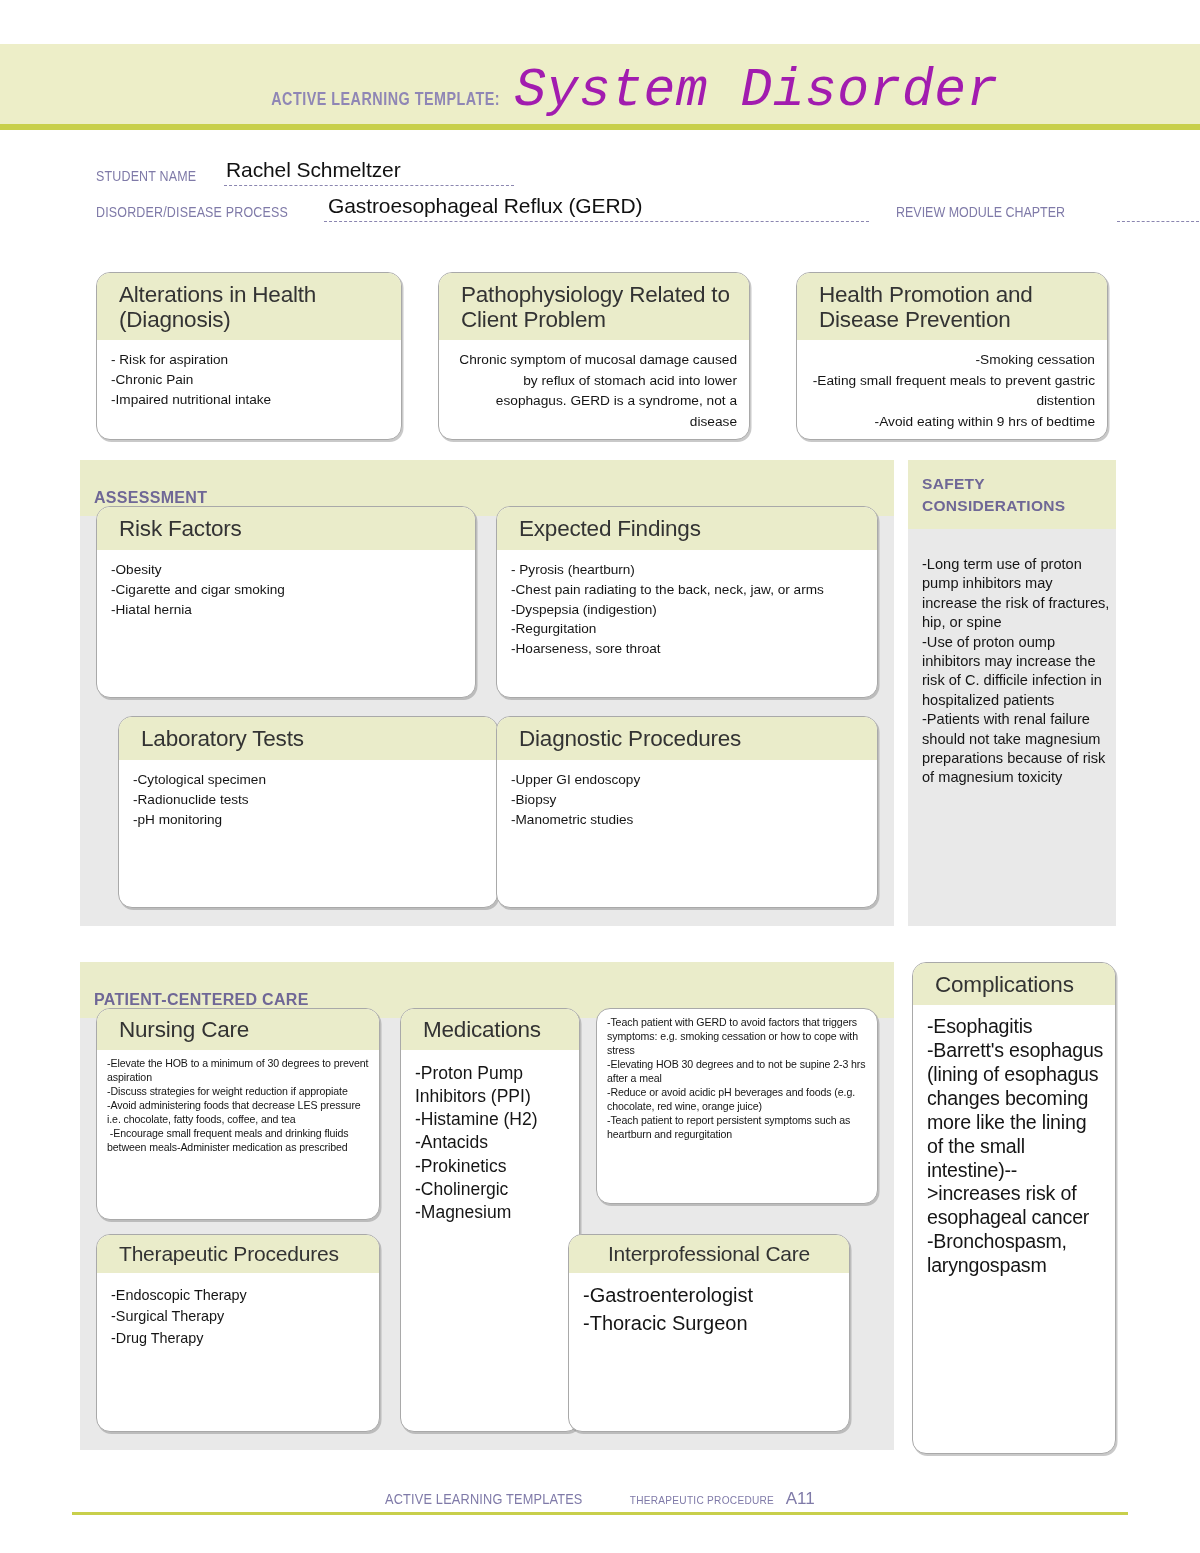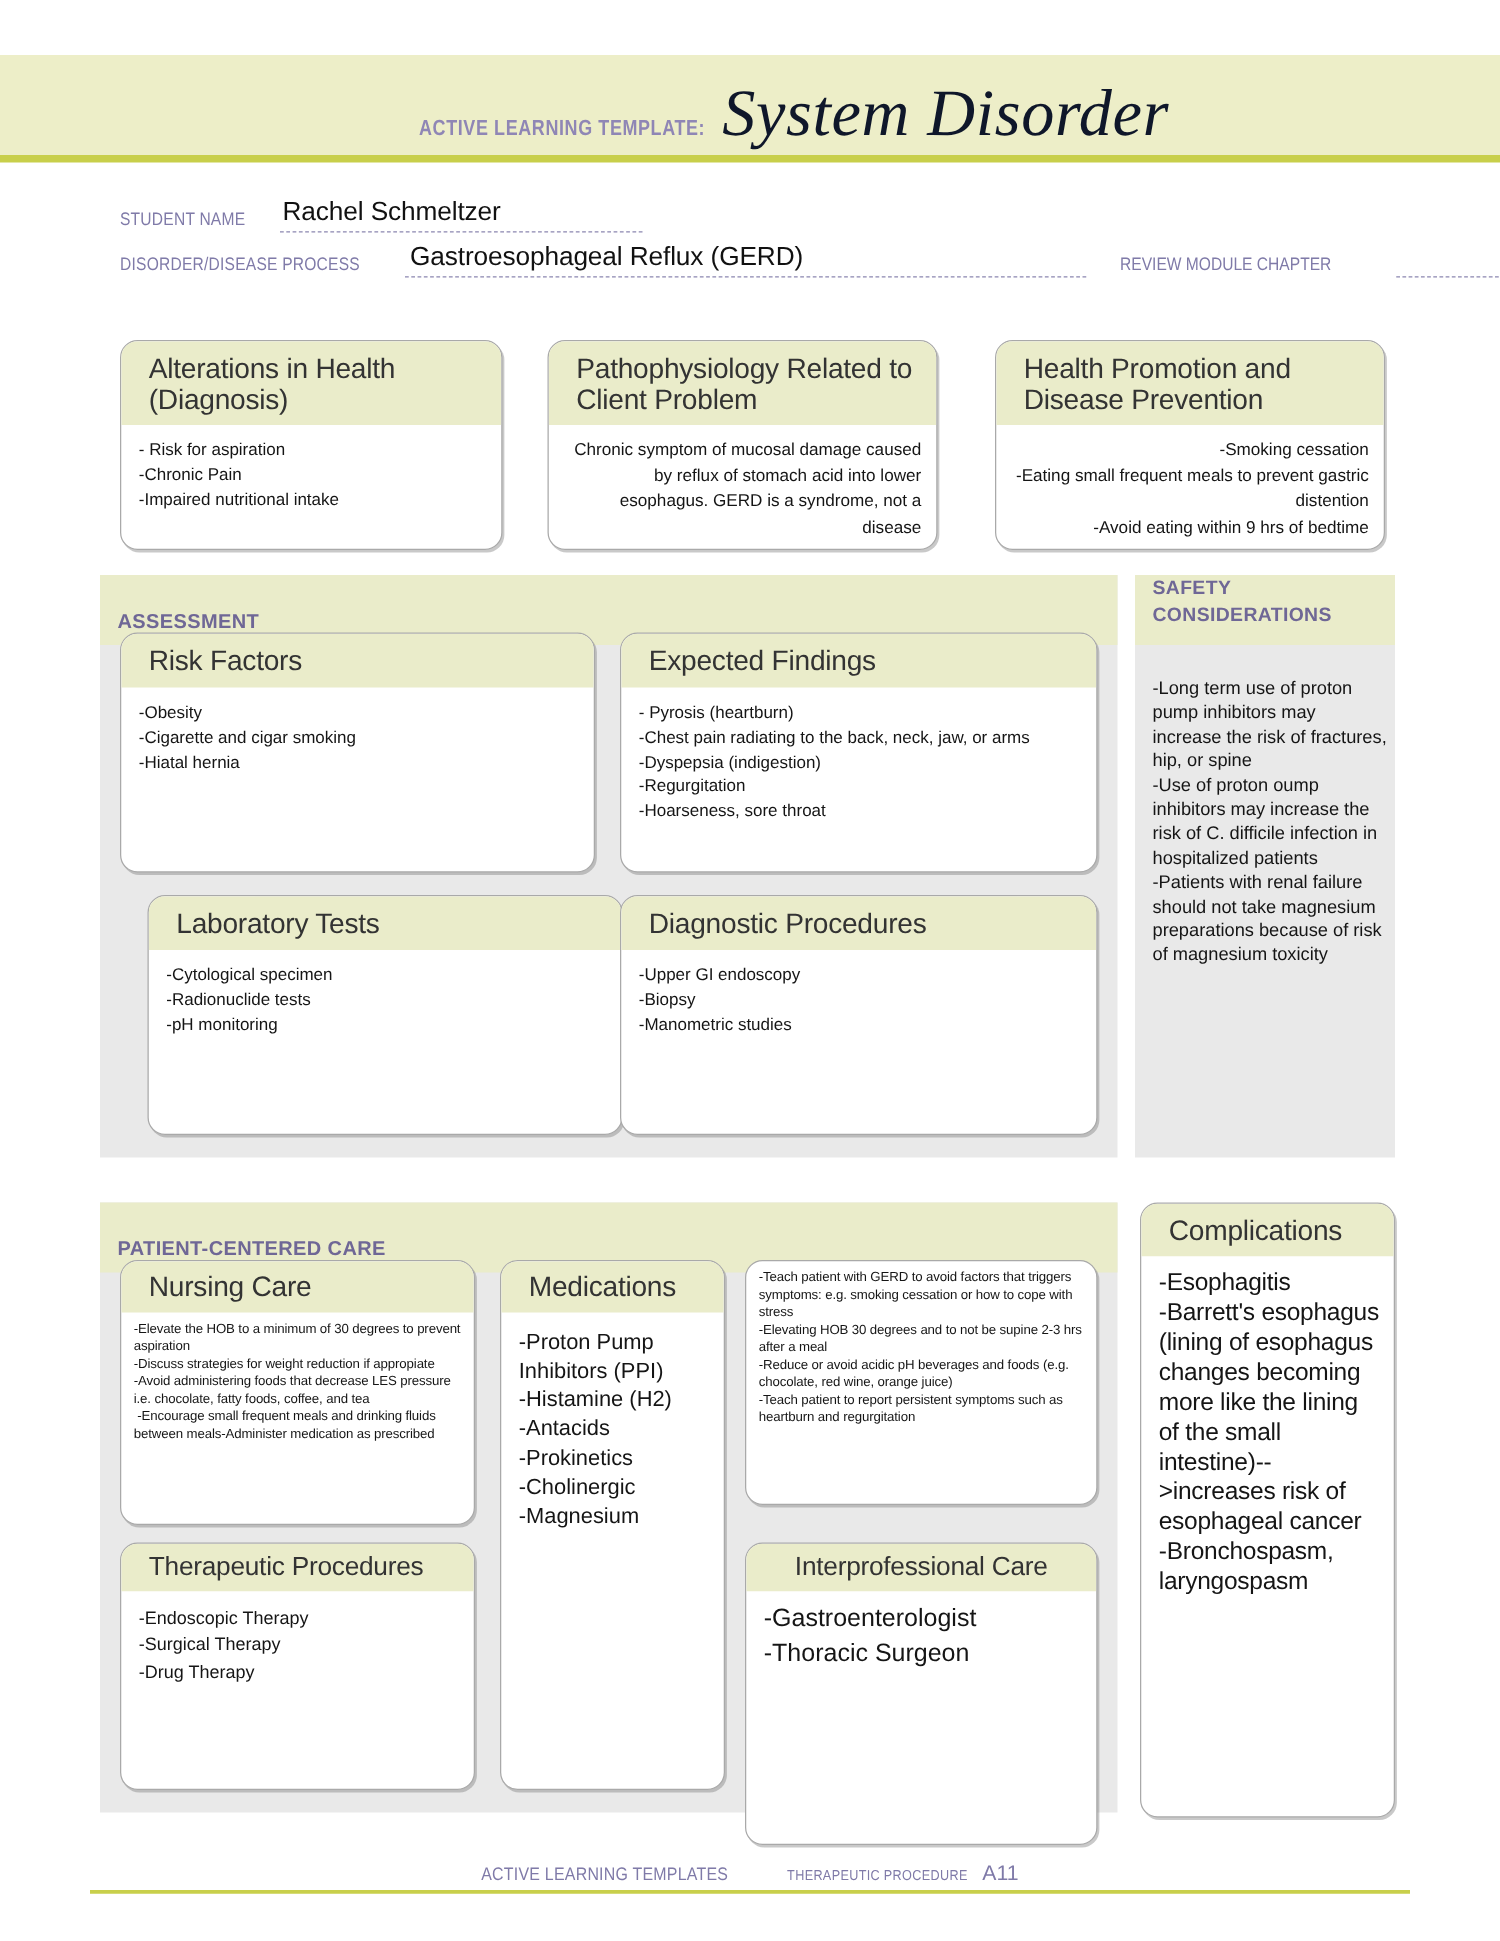--- a/index.html
+++ b/index.html
@@ -33,24 +33,24 @@
     font-family: "Liberation Sans", sans-serif;
     font-size: 17.5px;
     letter-spacing: 0.6px;
     font-weight: bold;
     color: #8f86b5;
     transform: scaleX(0.82);
     transform-origin: right bottom;
     white-space: nowrap;
   }
   .header-title {
-    font-family: Liberation Serif, serif;
+    font-family: Liberation Mono, monospace;
     font-style: italic;
     font-size: 53px;
-    color: #0f172a;
+    color: #a21caf;
     letter-spacing: 0.5px;
     white-space: nowrap;
     line-height: 1;
   }
   .header-rule {
     position: absolute;
     top: 124px; left: 0;
     width: 1200px; height: 6px;
     background: #c8cf4b;
   }
@@ -164,35 +164,35 @@
   #card-risk .card-head, #card-findings .card-head,
   #card-lab .card-head, #card-diag .card-head { padding: 9px 12px 9px 22px; }
 
   
   #panel-safety {
     left: 908px; top: 460px; width: 208px; height: 466px;
   }
   #panel-safety .panel-head {
     font-size: 15.5px;
     line-height: 1.45;
-    padding: 0 10px 11px 14px;
+    padding: 13px 10px 11px 14px;
   }
   #panel-safety .panel-body {
     padding: 26px 6px 8px 14px;
     font-size: 14.6px;
     color: #151515;
     line-height: 1.33;
   }
 
   
   #card-nursing   { left: 96px;  top: 1008px; width: 284px; height: 212px; }
   #card-meds      { left: 400px; top: 1008px; width: 180px; height: 424px; }
   #card-clientedu { left: 596px; top: 1008px; width: 282px; height: 196px; }
   #card-therapeutic { left: 96px;  top: 1234px; width: 284px; height: 198px; }
-  #card-interprof   { left: 596px; top: 1234px; width: 282px; height: 242px; }
+  #card-interprof   { left: 568px; top: 1234px; width: 282px; height: 198px; }
 
   #card-nursing .card-head, #card-meds .card-head,
   #card-clientedu .card-head { padding: 8px 12px 8px 22px; }
   #card-therapeutic .card-head, #card-interprof .card-head {
     padding: 7px 12px 7px 22px; font-size: 21px;
   }
   #card-interprof .card-head { text-align: center; padding-left: 12px; }
 
   .tiny-body {
     font-size: 10.6px !important;

